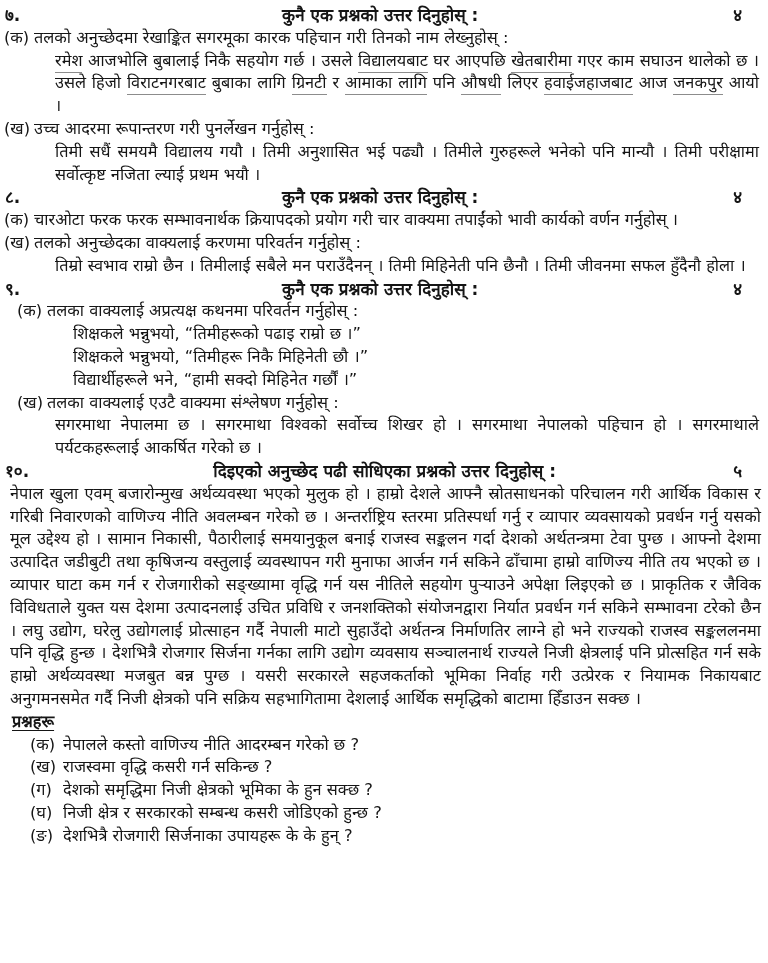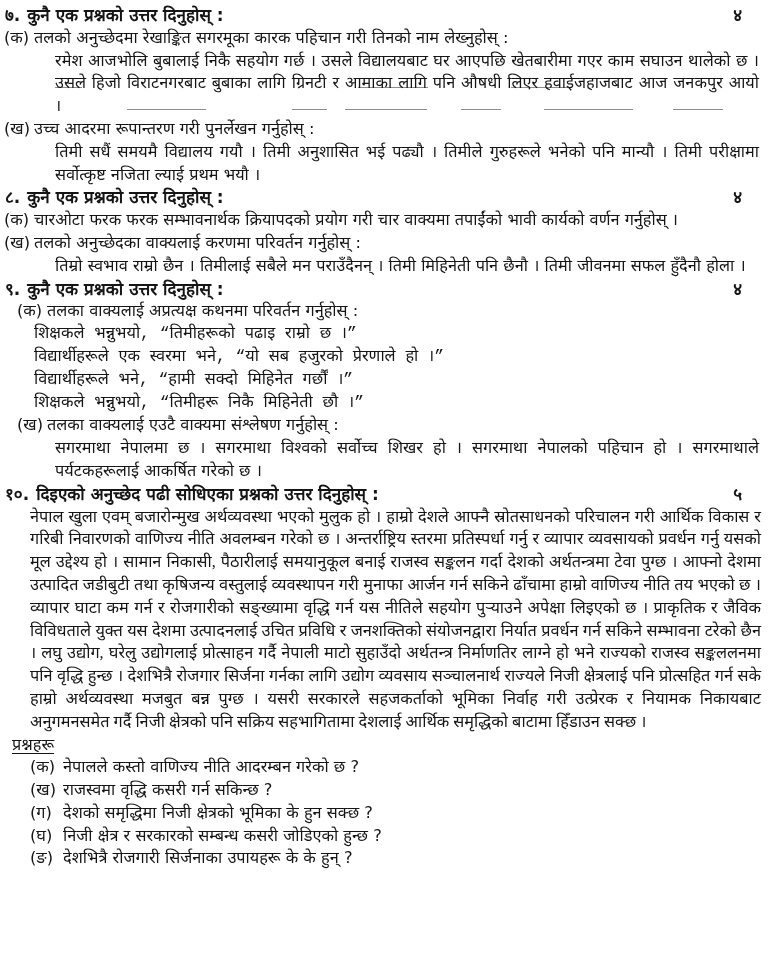--- a/index.html
+++ b/index.html
@@ -17,50 +17,49 @@
   }
   .qheader {
     display: flex;
     align-items: baseline;
     font-weight: bold;
     font-size: 17px;
     padding-left: 5px;
     padding-right: 26px;
   }
   .qnum { margin-right: 7px; white-space: nowrap; }
-  .qtitle { flex: 1; }
+  .qtitle { flex: 1; text-align: center; }
   .qmarks { font-weight: bold; }
   .item {
     display: flex;
     align-items: baseline;
     padding-left: 4px;
     padding-right: 10px;
   }
   .item .ilabel { flex: 0 0 30px; white-space: nowrap; }
   .item .itext { flex: 1; }
   .q9 .item { padding-left: 17px; }
   .passage {
     margin-left: 55px;
     margin-right: 9px;
     text-align: justify;
   }
   .u {
     border-bottom: 1px solid #8c8c8c;
-    padding-bottom: 17px;
+    padding-bottom: 2px;
   }
-  .dialog { margin-left: 34px; margin-right: 10px; font-family: Liberation Mono, monospace; }
+  .dialog { margin-left: 73px; margin-right: 10px; }
   .para {
-    margin-left: 30px;
+    margin-left: 10px;
     margin-right: 7px;
     text-align: justify;
-    font-family: Liberation Serif, serif;
   }
   .subhead {
     margin-left: 12px;
-    font-weight: normal;
+    font-weight: bold;
     text-decoration: underline;
     text-underline-offset: 3px;
   }
   .subq {
     display: flex;
     align-items: baseline;
     margin-left: 30px;
     margin-right: 10px;
   }
   .subq .ilabel { flex: 0 0 33px; white-space: nowrap; }
@@ -110,23 +109,22 @@
     <div class="qheader">
       <span class="qnum">९.</span>
       <span class="qtitle">कुनै एक प्रश्नको उत्तर दिनुहोस् :</span>
       <span class="qmarks">४</span>
     </div>
     <div class="item">
       <span class="ilabel">(क)</span>
       <span class="itext">तलका वाक्यलाई अप्रत्यक्ष कथनमा परिवर्तन गर्नुहोस् :</span>
     </div>
     <div class="dialog">शिक्षकले भन्नुभयो, “तिमीहरूको पढाइ राम्रो छ ।”</div>
-    <div class="dialog">विद्यार्थीहरूले एक स्वरमा भने, “यो सब हजुरको प्रेरणाले हो ।”</div>
+    <div class="dialog">शिक्षकले भन्नुभयो, “तिमीहरू निकै मिहिनेती छौ ।”</div>
     <div class="dialog">विद्यार्थीहरूले भने, “हामी सक्दो मिहिनेत गर्छौं ।”</div>
-    <div class="dialog">शिक्षकले भन्नुभयो, “तिमीहरू निकै मिहिनेती छौ ।”</div>
     <div class="item">
       <span class="ilabel">(ख)</span>
       <span class="itext">तलका वाक्यलाई एउटै वाक्यमा संश्लेषण गर्नुहोस् :</span>
     </div>
     <div class="passage">सगरमाथा नेपालमा छ । सगरमाथा विश्वको सर्वोच्च शिखर हो । सगरमाथा नेपालको पहिचान हो । सगरमाथाले पर्यटकहरूलाई आकर्षित गरेको छ ।</div>
   </section>
 
   <section>
     <div class="qheader">
       <span class="qnum">१०.</span>

